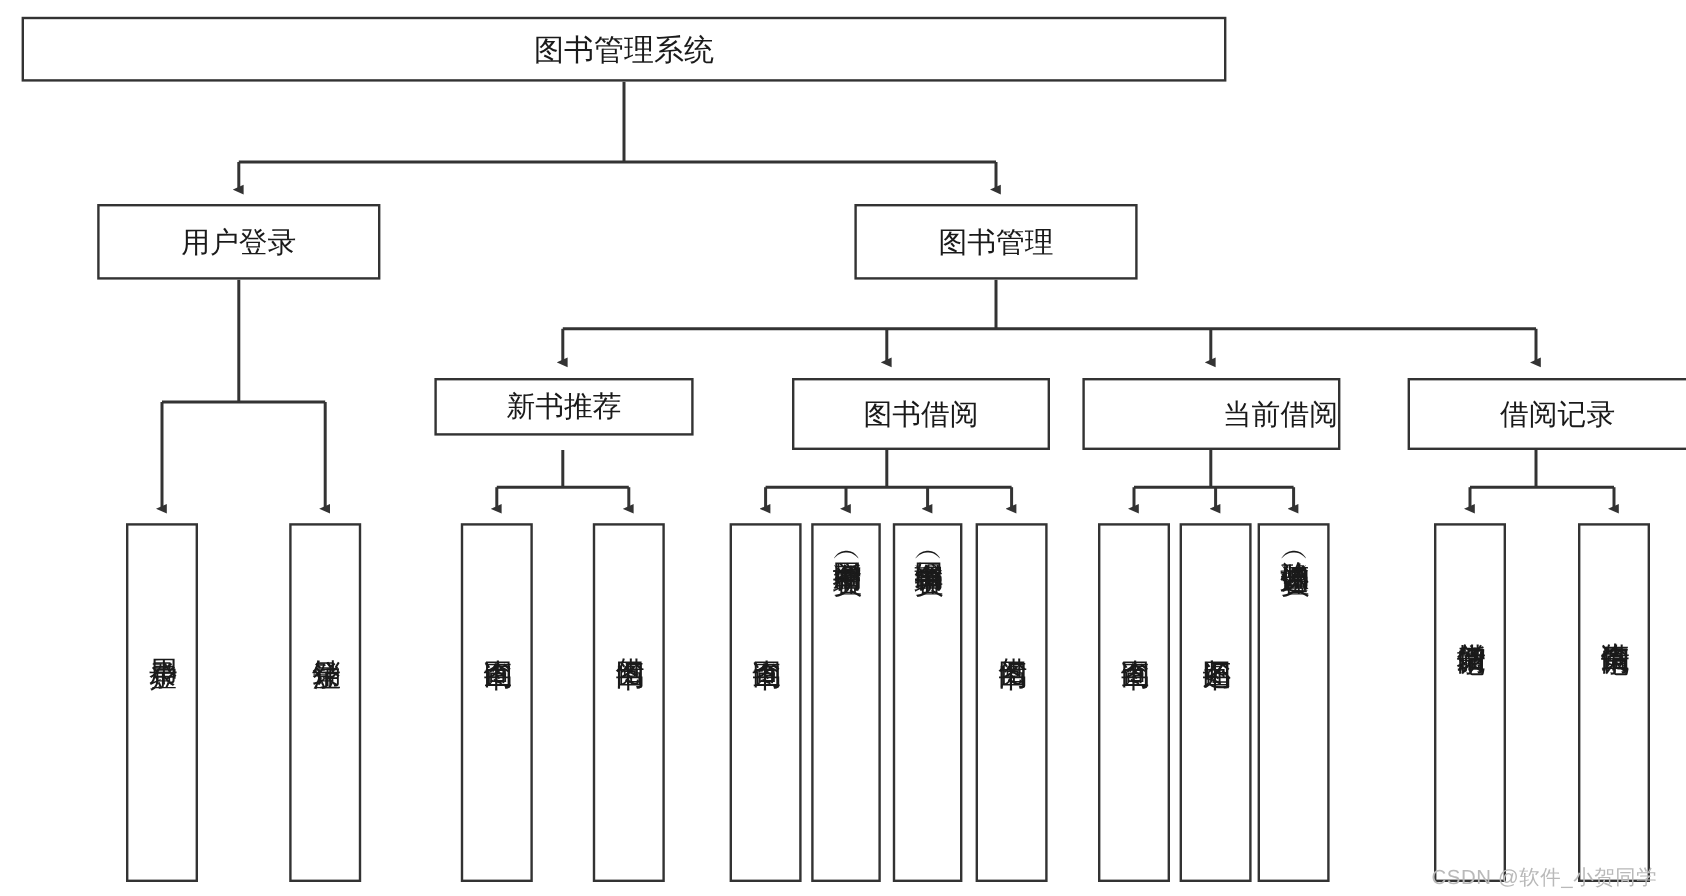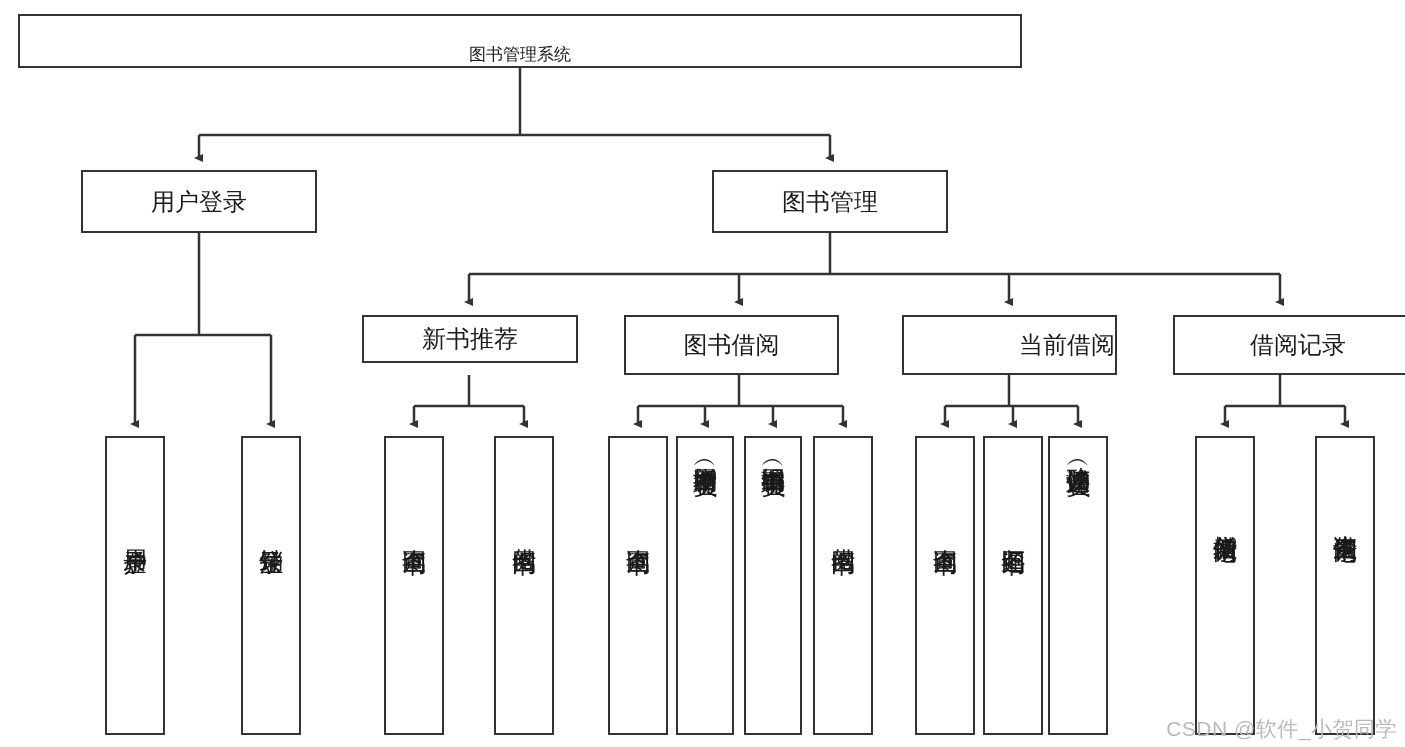--- a/index.html
+++ b/index.html
@@ -15,21 +15,21 @@
   .node{
     position:absolute;
     box-sizing:border-box;
     background:#ffffff;
     border:2px solid #333333;
     display:flex;
     align-items:center;
     justify-content:center;
     color:#1a1a1a;
   }
-  .node.root   { font-size:17px;align-items:flex-end; }
+  .node.root   { font-size:25px; }
   .node.lvl2   { font-size:24px; }
   .node.lvl3   { font-size:24px; }
 
   .leaf{
     position:absolute;
     box-sizing:border-box;
     background:#ffffff;
     border:2px solid #333333;
     display:flex;
     align-items:flex-start;
@@ -44,22 +44,22 @@
     line-height:1.18;
     letter-spacing:1px;
     white-space:nowrap;
   }
   .leaf.mid .vtext{ margin-top:78px; }
   .leaf.tall .vtext{ margin-top:10px; }
   .leaf.short .vtext{ margin-top:92px; }
 
   #watermark{
     position:absolute;
-    right:8px;bottom:4px;
-    font-size:21px;
+    right:24px;bottom:4px;
+    font-size:17px;
     color:#b9b9b9;
     letter-spacing:0.5px;
     white-space:nowrap;
     pointer-events:none;
   }
 </style>
 </head>
 <body>
 
 <div id="stage">
@@ -121,21 +121,21 @@
   <div class="node lvl2" style="left:81px;top:170px;width:236px;height:63px;">
     <span>用户登录</span>
   </div>
   <div class="node lvl2" style="left:712px;top:170px;width:236px;height:63px;">
     <span>图书管理</span>
   </div>
 
   <div class="node lvl3" style="left:362px;top:315px;width:216px;height:48px;">
     <span>新书推荐</span>
   </div>
-  <div class="node lvl3" style="left:624px;top:315px;width:215px;height:60px;">
+  <div class="node lvl3" style="left:660px;top:315px;width:215px;height:60px;">
     <span>图书借阅</span>
   </div>
   <div class="node lvl3" style="left:902px;top:315px;width:215px;height:60px;justify-content:flex-end;">
     <span>当前借阅</span>
   </div>
   <div class="node lvl3" style="left:1173px;top:315px;width:250px;height:60px;">
     <span>借阅记录</span>
   </div>
 
   <div class="leaf short" style="left:105px;top:436px;width:60px;height:299px;">

